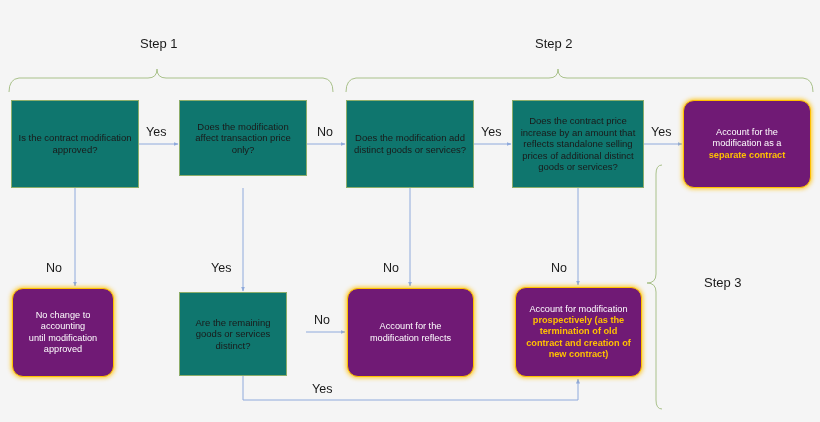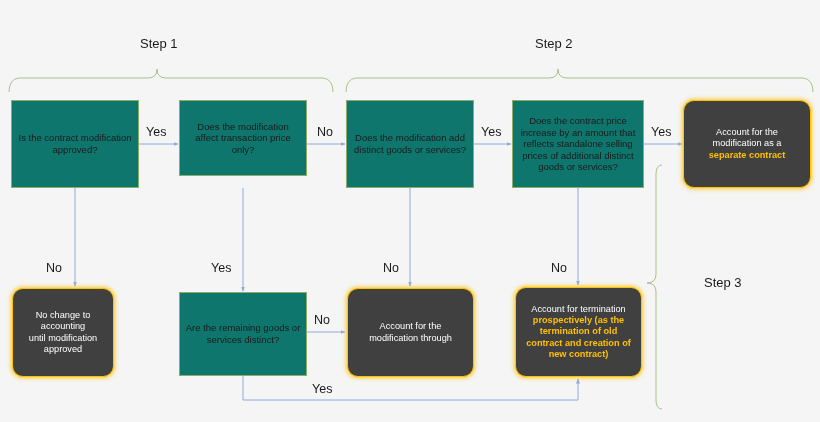--- a/index.html
+++ b/index.html
@@ -32,21 +32,21 @@
     line-height: 1.22;
   }
   .node-blue {
     background: #0f766e;
     border: 1px solid #8cad6a;
     color: #1a1a1a;
     font-size: 9.5px;
     padding: 2px 5px;
   }
   .node-red {
-    background: #404040;
+    background: #701a75;
     border: 1.5px solid #ffc000;
     border-radius: 11px;
     color: #ffffff;
     font-size: 9.2px;
     padding: 3px 6px;
     box-shadow: 0 0 4px 1px rgba(255,192,0,0.85);
   }
   .node-red .hl {
     color: #ffc000;
     font-weight: bold;
@@ -125,48 +125,48 @@
   <div class="step-label" style="left:704px; top:275px;">Step 3</div>
 
   <div class="node node-blue" style="left:11px; top:100px; width:128px; height:88px;">Is the contract modification approved?</div>
 
   <div class="node node-blue" style="left:179px; top:100px; width:128px; height:76px;">Does the modification affect transaction price only?</div>
 
   <div class="node node-blue" style="left:346px; top:100px; width:128px; height:88px;">Does the modification add distinct goods or services?</div>
 
   <div class="node node-blue" style="left:512px; top:100px; width:132px; height:88px;">Does the contract price increase by an amount that reflects standalone selling prices of additional distinct goods or services?</div>
 
-  <div class="node node-blue" style="left:179px; top:292px; width:128px; height:84px;">Are the remaining goods or services distinct?</div>
+  <div class="node node-blue" style="left:179px; top:292px; width:108px; height:84px;">Are the remaining goods or services distinct?</div>
 
   <div class="node node-red" style="left:683px; top:100px; width:128px; height:88px;">
     <span>
       <span>Account for the</span><br>
       <span>modification as a</span><br>
       <span class="hl">separate contract</span>
     </span>
   </div>
 
   <div class="node node-red" style="left:12px; top:288px; width:102px; height:89px;">
     <span>
       <span>No change to accounting</span><br>
       <span>until modification</span><br>
       <span>approved</span>
     </span>
   </div>
 
   <div class="node node-red" style="left:347px; top:288px; width:127px; height:89px;">
     <span>
       <span>Account for the</span><br>
-      <span>modification through</span><br>
+      <span>modification reflects</span><br>
     </span>
   </div>
 
   <div class="node node-red amber-text" style="left:515px; top:287px; width:127px; height:90px;">
     <span>
-      <span class="white">Account for termination</span>
+      <span class="white">Account for modification</span>
       <span>prospectively (as the termination of old contract and creation of new contract)</span>
     </span>
   </div>
 
   <div class="edge-label" style="left:146px; top:125px;">Yes</div>
   <div class="edge-label" style="left:317px; top:125px;">No</div>
   <div class="edge-label" style="left:481px; top:125px;">Yes</div>
   <div class="edge-label" style="left:651px; top:125px;">Yes</div>
 
   <div class="edge-label" style="left:46px; top:261px;">No</div>

